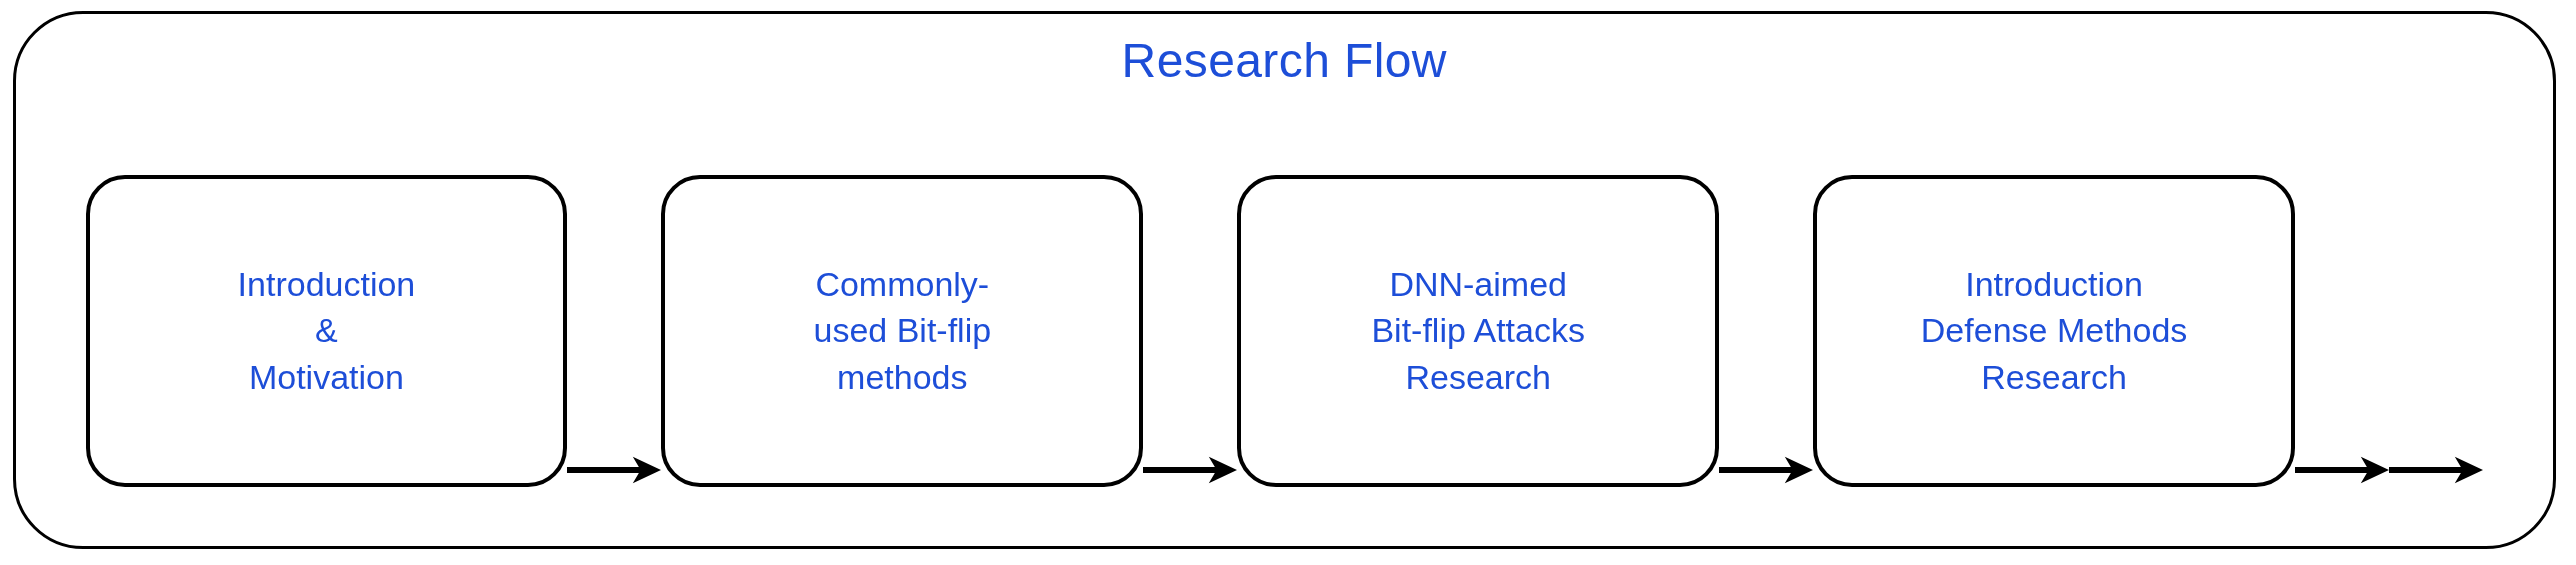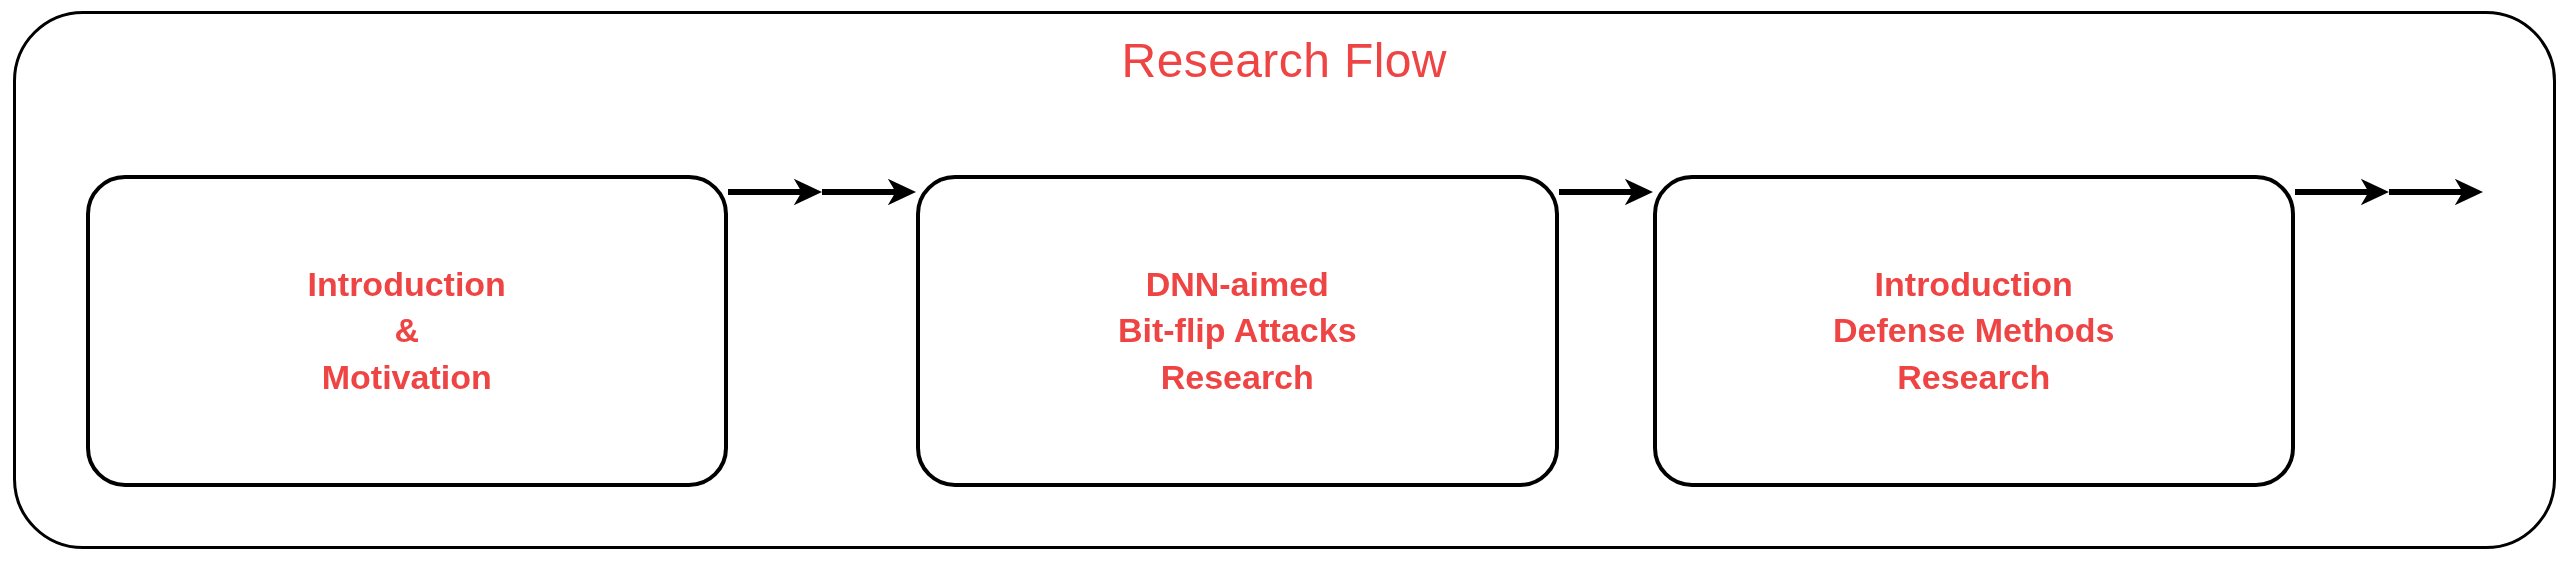--- a/index.html
+++ b/index.html
@@ -6,46 +6,45 @@
     margin: 0;
     padding: 0;
     background: #ffffff;
   }
   .canvas {
     position: relative;
     width: 2576px;
     height: 565px;
     background: #ffffff;
     font-family: "Liberation Sans", sans-serif;
-    color: #ef4444;
+    color: #1d4ed8;
   }
   .frame {
     position: absolute;
     top: 11px;
     left: 12.5px;
     right: 20px;
     bottom: 16.4px;
     border: 3.9px solid #000000;
     border-radius: 70px;
     box-sizing: border-box;
   }
   .title {
     text-align: center;
     margin-top: 18.7px;
     font-size: 48px;
     line-height: 1.15;
     letter-spacing: 0.4px;
   }
   .row {
     display: flex;
-    align-items: flex-start;
+    align-items: flex-end;
     justify-content: space-between;
     margin-top: 87px;
     padding: 0 70px;
-    font-weight: bold;
   }
   .node {
     flex: 1 1 0;
     height: 312px;
     border: 4.7px solid #000000;
     border-radius: 39px;
     box-sizing: border-box;
     display: flex;
     align-items: center;
     justify-content: center;
@@ -86,20 +85,25 @@
         <span class="node-label">Introduction
 &amp;
 Motivation</span>
       </div>
 
       <svg class="arrow" viewBox="0 0 120 44" xmlns="http://www.w3.org/2000/svg" preserveAspectRatio="none">
         <line x1="0" y1="22" x2="100" y2="22"></line>
         <path d="M120,22 L84,5 L94,22 L84,39 Z"></path>
       </svg>
 
+      <div class="node">
+        <span class="node-label">Commonly-
+used Bit-flip
+methods</span>
+      </div>
 
       <svg class="arrow" viewBox="0 0 120 44" xmlns="http://www.w3.org/2000/svg" preserveAspectRatio="none">
         <line x1="0" y1="22" x2="100" y2="22"></line>
         <path d="M120,22 L84,5 L94,22 L84,39 Z"></path>
       </svg>
 
       <div class="node">
         <span class="node-label">DNN-aimed
 Bit-flip Attacks
 Research</span>

